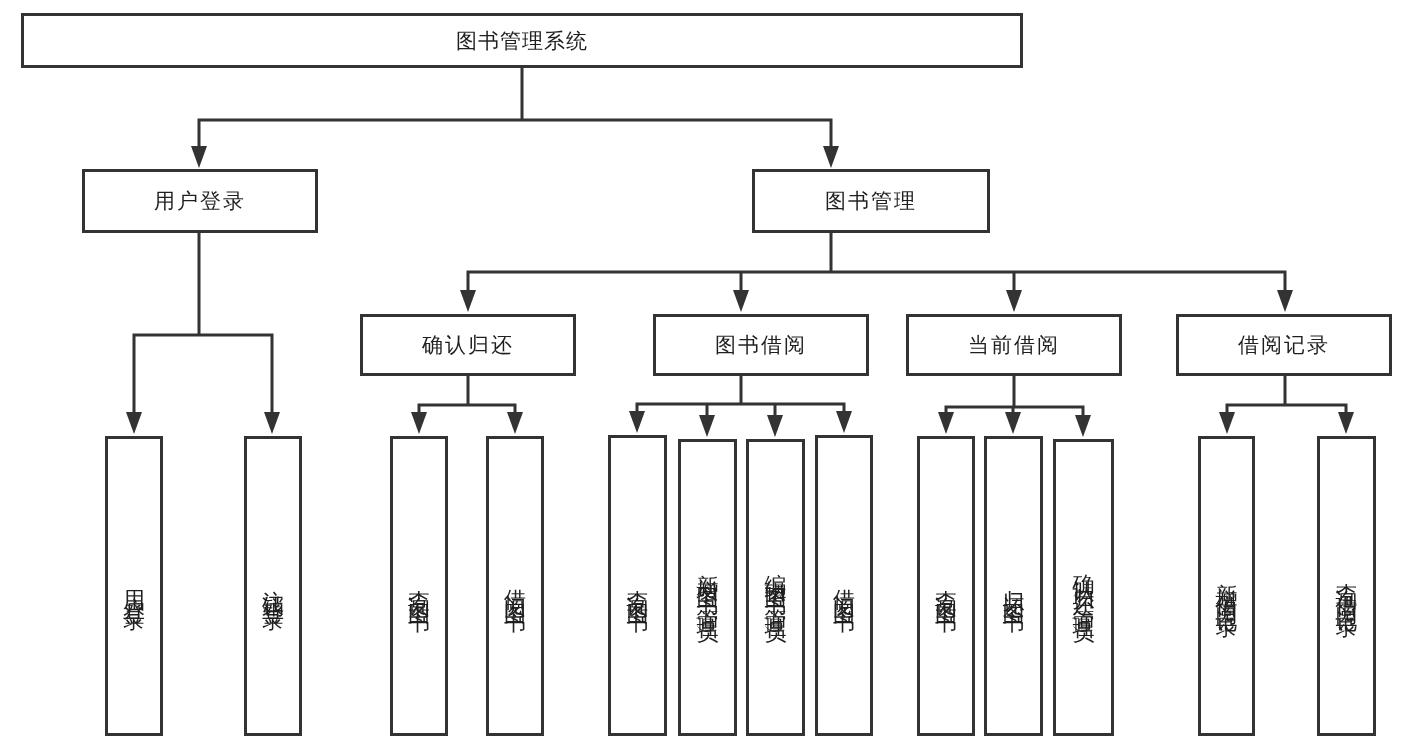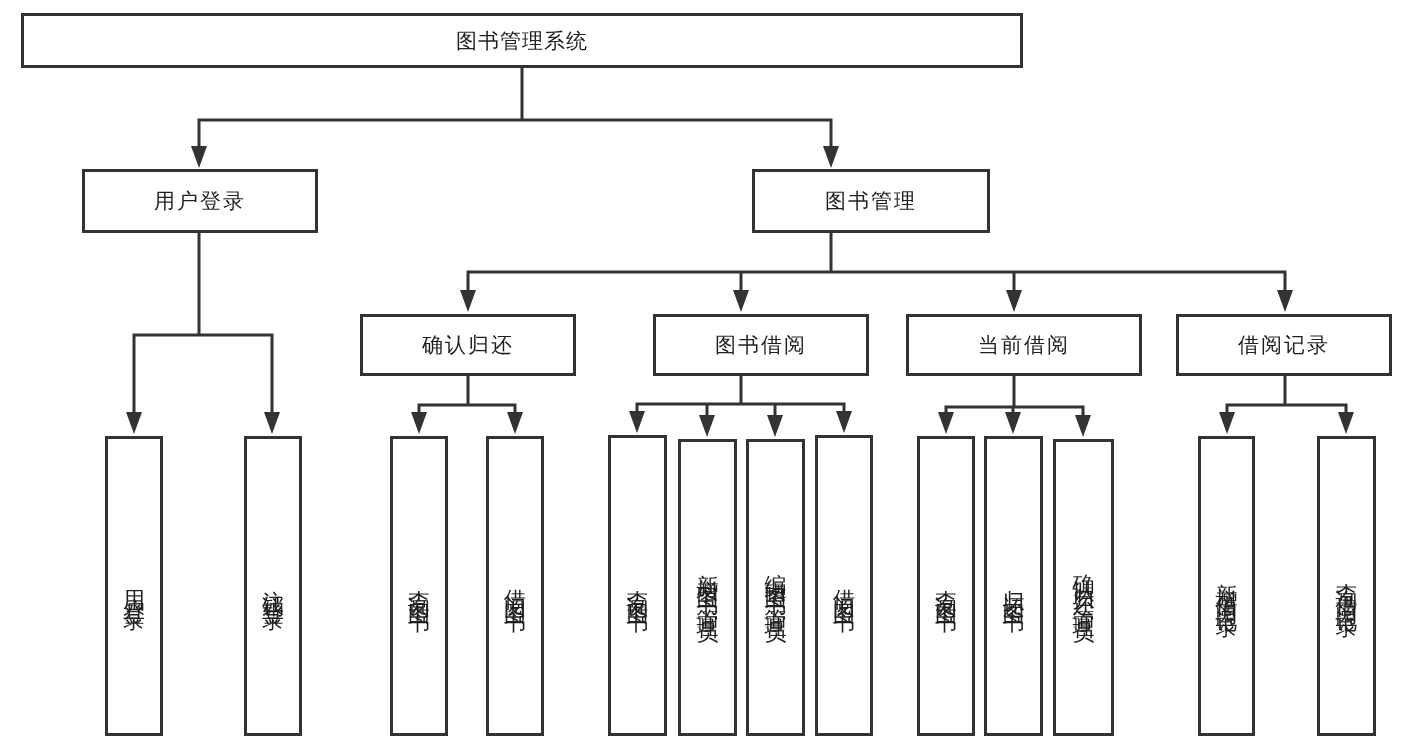--- a/index.html
+++ b/index.html
@@ -107,21 +107,21 @@
   <div class="box hbox" style="left:752px; top:169px; width:238px; height:64px;">
     <span class="label">图书管理</span>
   </div>
 
   <div class="box hbox" style="left:360px; top:314px; width:216px; height:62px;">
     <span class="label">确认归还</span>
   </div>
   <div class="box hbox" style="left:633px; top:314px; width:216px; height:62px;margin-left:20px;">
     <span class="label">图书借阅</span>
   </div>
-  <div class="box hbox" style="left:906px; top:314px; width:236px; height:62px;">
+  <div class="box hbox" style="left:906px; top:314px; width:216px; height:62px;">
     <span class="label">当前借阅</span>
   </div>
   <div class="box hbox" style="left:1176px; top:314px; width:216px; height:62px;">
     <span class="label">借阅记录</span>
   </div>
 
   <div class="box vbox" style="left:105px; top:436px; width:58px; height:300px;">
     <span class="vtext">用户登录</span>
   </div>
   <div class="box vbox" style="left:244px; top:436px; width:58px; height:300px;">

